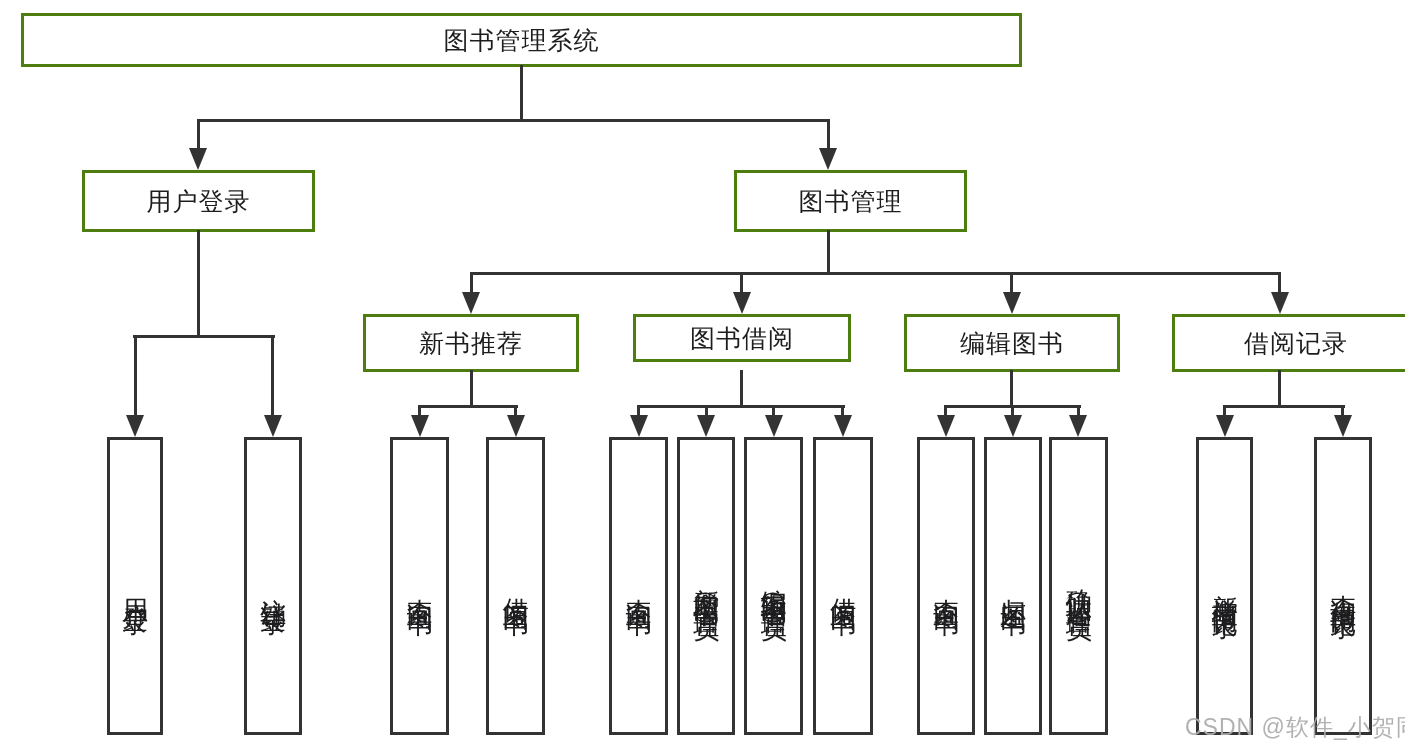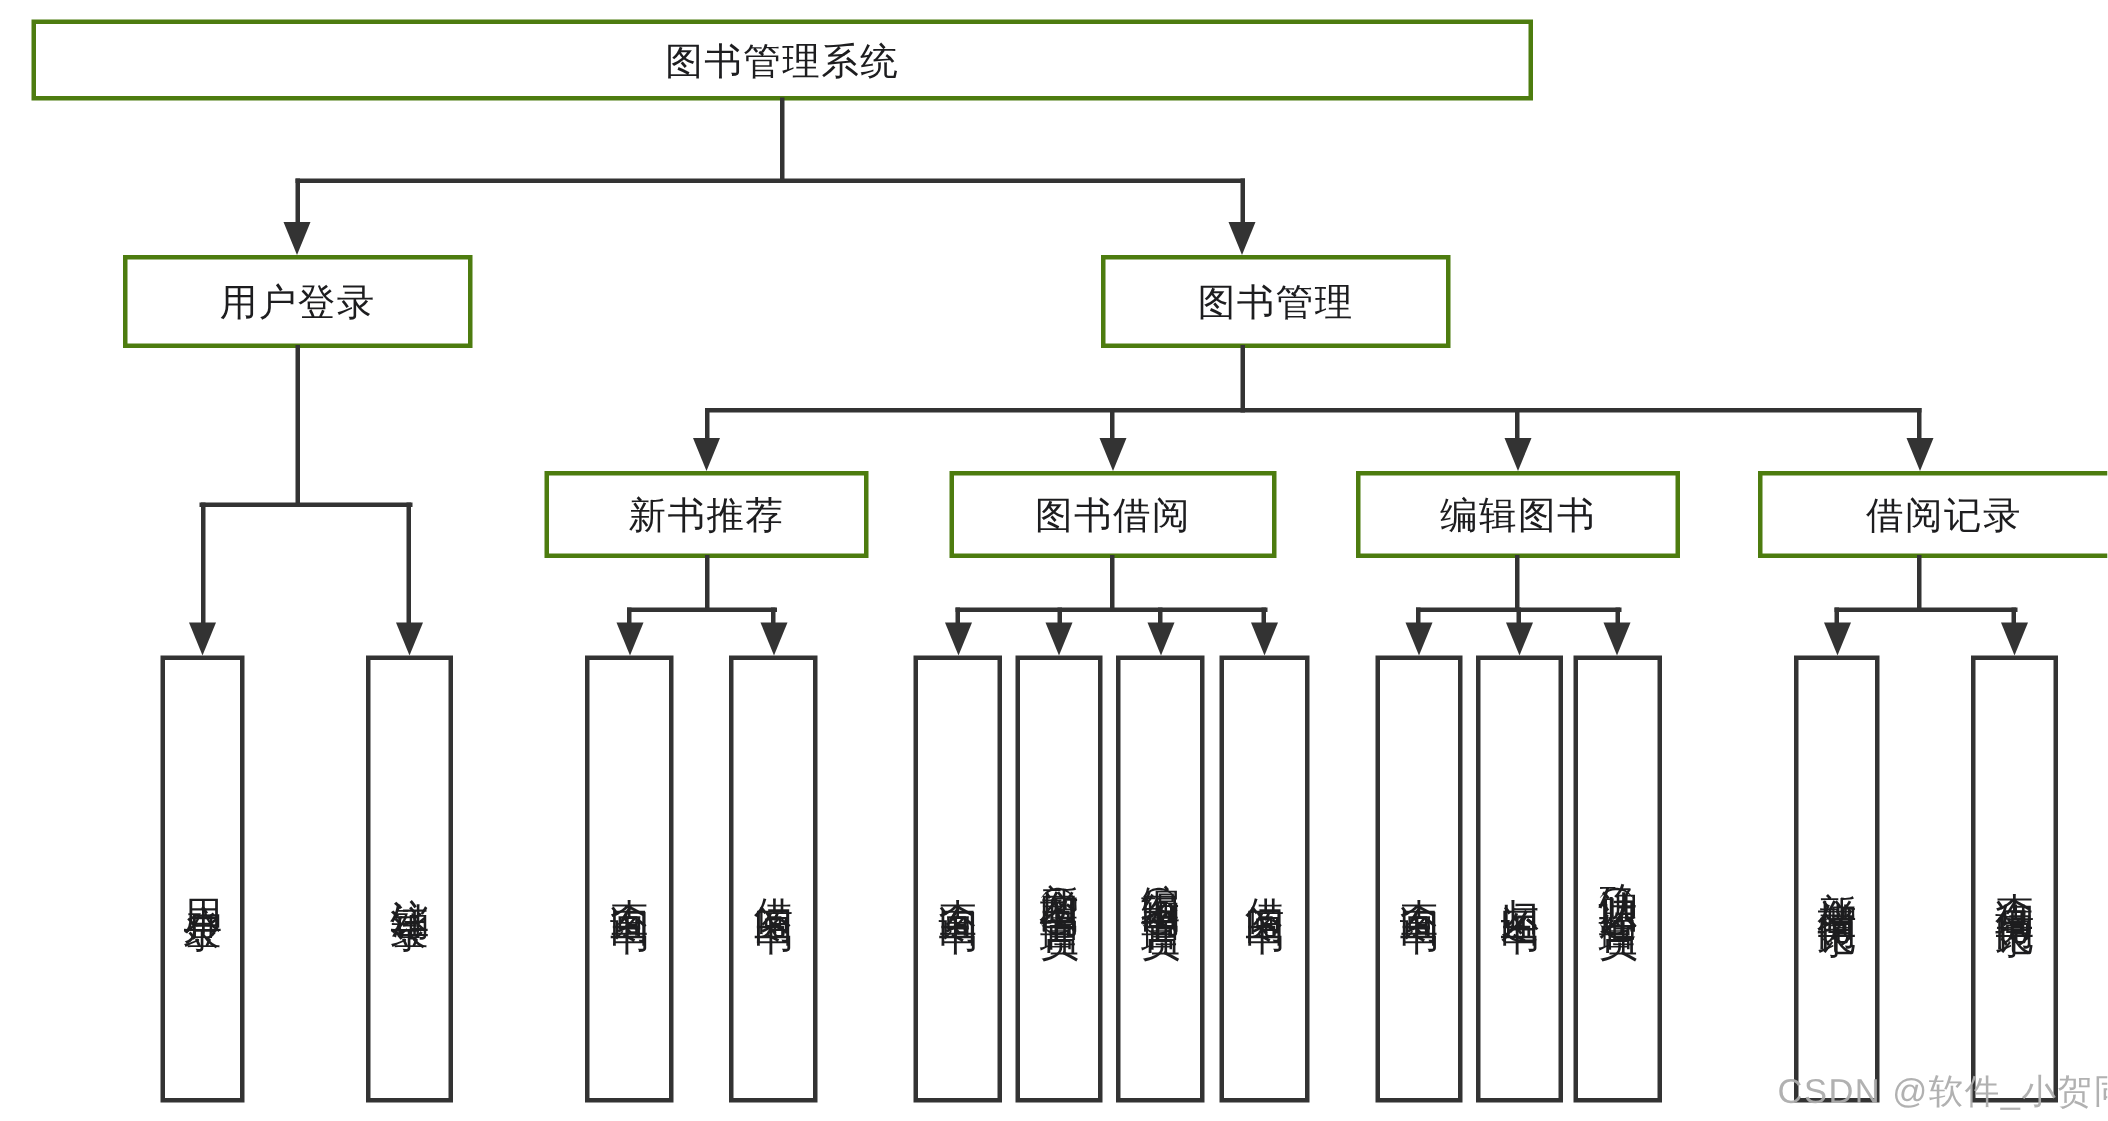--- a/index.html
+++ b/index.html
@@ -66,21 +66,21 @@
 <div class="canvas">
 
   <div class="hbox" style="left:21px;top:13px;width:1001px;height:54px;">图书管理系统</div>
 
   <div class="hbox" style="left:82px;top:170px;width:233px;height:62px;">用户登录</div>
 
   <div class="hbox" style="left:712px;top:170px;width:233px;height:62px;margin-left:22px;">图书管理</div>
 
   <div class="hbox" style="left:363px;top:314px;width:216px;height:58px;">新书推荐</div>
 
-  <div class="hbox" style="left:633px;top:314px;width:218px;height:58px;">图书借阅</div>
+  <div class="hbox" style="left:633px;top:314px;width:218px;height:48px;">图书借阅</div>
 
   <div class="hbox" style="left:904px;top:314px;width:216px;height:58px;">编辑图书</div>
 
   <div class="hbox" style="left:1172px;top:314px;width:248px;height:58px;">借阅记录</div>
 
   <div class="vbox" style="left:107px;width:56px;">
     <span>用户登录</span>
   </div>
   <div class="vbox" style="left:244px;width:58px;">
     <span>注销登录</span>

